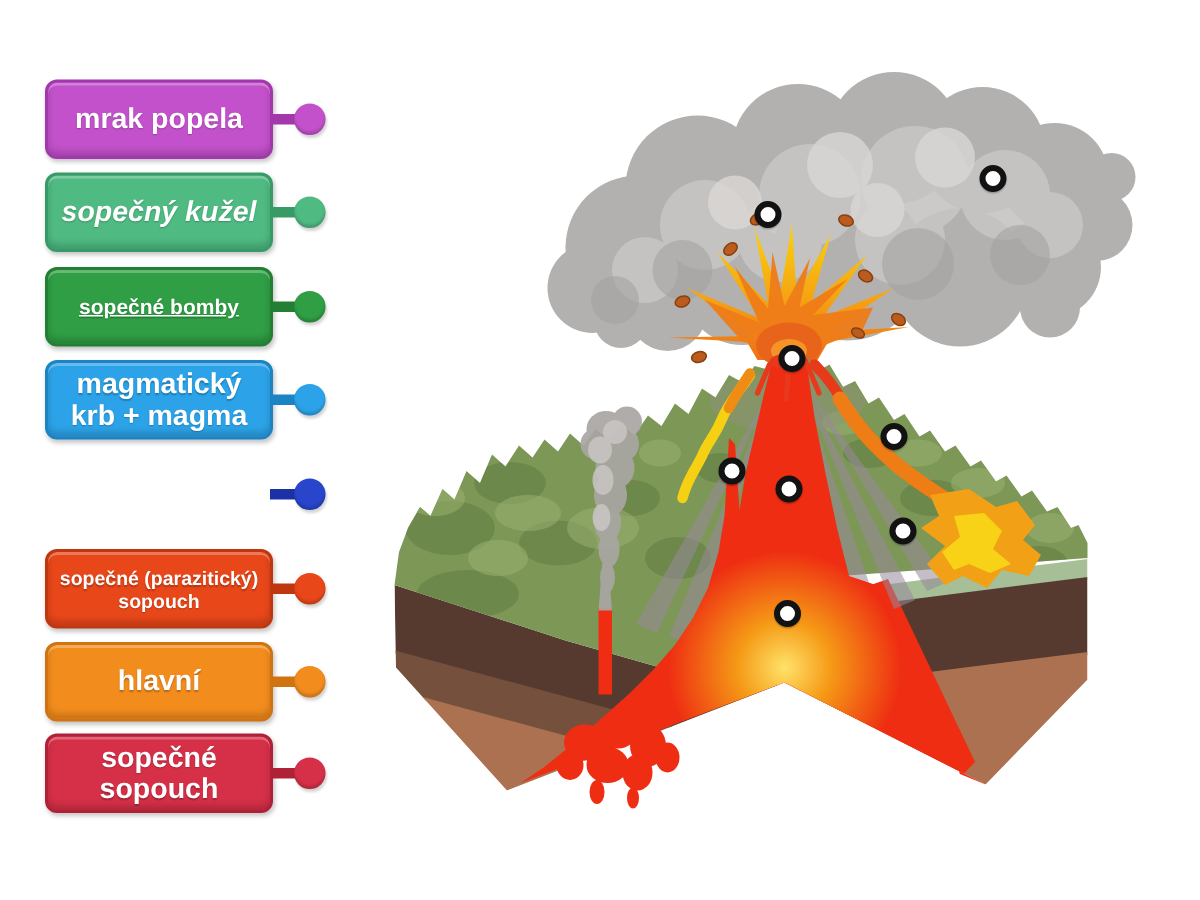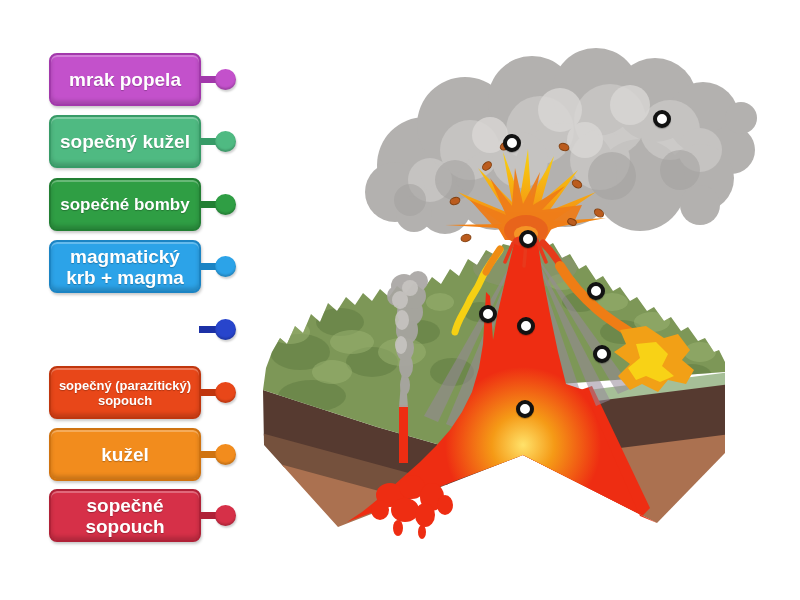--- a/index.html
+++ b/index.html
@@ -6,21 +6,21 @@
   body{
     width:800px;height:600px;position:relative;overflow:hidden;
     background:#ffffff;
     font-family:"Liberation Sans","DejaVu Sans",sans-serif;
   }
   #stage{position:absolute;inset:0;width:800px;height:600px;}
   svg#volcano{position:absolute;left:0;top:0;width:800px;height:600px;}
 
   
   .label-row{
-    position:absolute;left:49px;width:190px;height:63px;
+    position:absolute;left:30px;width:190px;height:63px;
   }
   .label-box{
     position:absolute;left:0;top:0;width:152px;height:53px;
     box-sizing:border-box;
     background:var(--c);
     border:2px solid var(--d);
     border-radius:8px;
     display:flex;align-items:center;justify-content:center;
     text-align:center;
     box-shadow:inset 0 2px 0 rgba(255,255,255,.28), inset 0 -3px 4px rgba(0,0,0,.18), 1px 2px 3px rgba(0,0,0,.22);
@@ -265,53 +265,53 @@
 
   <div class="label-row" style="top: 53px; --c: #c351cb; --d: #a238ab;">
     <div class="label-box">
         <span class="label-text" style="font-size: 19px; line-height: 21px;">mrak popela</span>
       </div>
     <div class="stem"></div>
     <div class="knob"></div>
   </div>
   <div class="label-row" style="top: 115px; --c: #4fba82; --d: #379b67;">
     <div class="label-box">
-        <span class="label-text" style="font-size: 19px; line-height: 21px;">sopečný kužel</span>
+        <span class="label-text" style="font-size: 19px; line-height: 21px; font-style: italic;">sopečný kužel</span>
       </div>
     <div class="stem"></div>
     <div class="knob"></div>
   </div>
   <div class="label-row" style="top: 178px; --c: #2f9e44; --d: #227f33;">
     <div class="label-box">
-        <span class="label-text" style="font-size: 17px; line-height: 21px;">sopečné bomby</span>
+        <span class="label-text" style="font-size: 14px; line-height: 21px; text-decoration: underline;">sopečné bomby</span>
       </div>
     <div class="stem"></div>
     <div class="knob"></div>
   </div>
   <div class="label-row" style="top: 240px; padding-left: 24px; --c: #2ca3e8; --d: #1b84c4;">
     <div class="label-box">
         <span class="label-text" style="font-size: 19px; line-height: 21px;">magmatický krb + magma</span>
       </div>
     <div class="stem"></div>
     <div class="knob"></div>
   </div>
   <div class="label-row" style="top: 303px; --c: #2845cc; --d: #1c31a6;">
     <div class="stem"></div>
     <div class="knob"></div>
   </div>
   <div class="label-row" style="top: 366px; --c: #e84719; --d: #c0360e;">
     <div class="label-box">
-        <span class="label-text" style="font-size: 13px; line-height: 15px;">sopečný (parazitický) sopouch</span>
+        <span class="label-text" style="font-size: 13px; line-height: 15px;">sopečné (parazitický) sopouch</span>
       </div>
     <div class="stem"></div>
     <div class="knob"></div>
   </div>
   <div class="label-row" style="top: 428px; --c: #f28c1d; --d: #d07310;">
     <div class="label-box">
-        <span class="label-text" style="font-size: 19px; line-height: 21px;">kužel</span>
+        <span class="label-text" style="font-size: 19px; line-height: 21px;">hlavní</span>
       </div>
     <div class="stem"></div>
     <div class="knob"></div>
   </div>
   <div class="label-row" style="top: 489px; --c: #d63048; --d: #b02137;">
     <div class="label-box">
         <span class="label-text" style="font-size: 19px; line-height: 21px;">sopečné sopouch</span>
       </div>
     <div class="stem"></div>
     <div class="knob"></div>

